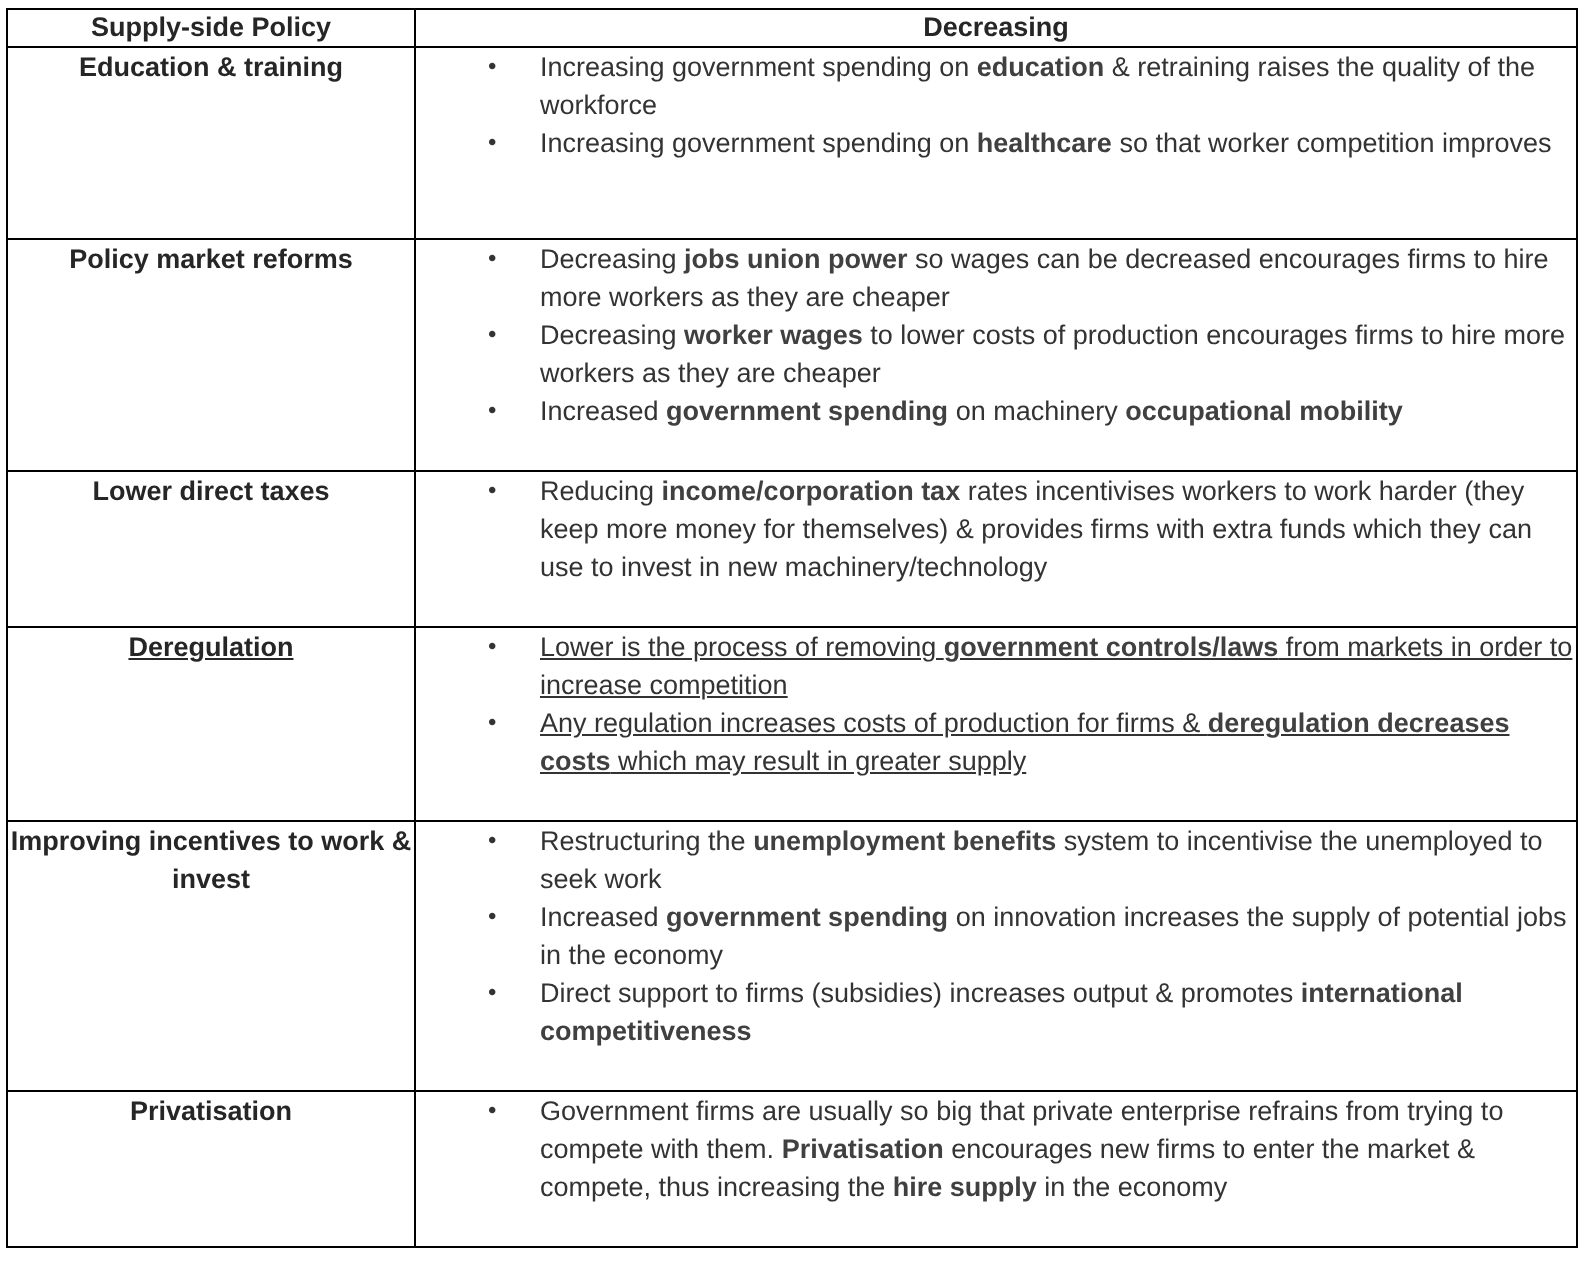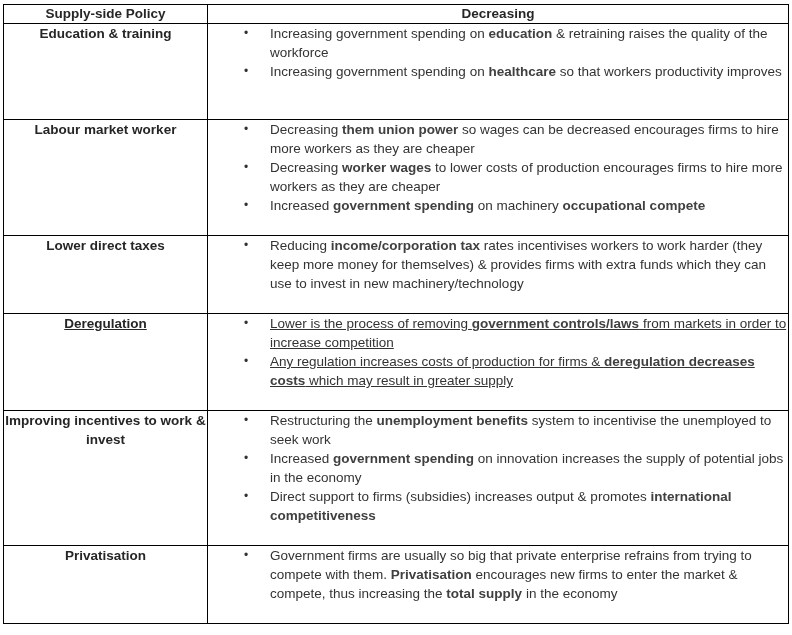--- a/index.html
+++ b/index.html
@@ -89,31 +89,31 @@
       <th>Supply-side Policy</th>
       <th>Decreasing</th>
     </tr>
   </thead>
   <tbody>
     <tr class="r1">
       <td class="policy-name">Education &amp; training</td>
       <td class="explanation">
           <ul class="points">
             <li><span class="bullet">•</span><span>Increasing government spending on </span><b>education</b><span> &amp; retraining raises the quality of the workforce</span></li>
-            <li><span class="bullet">•</span><span>Increasing government spending on </span><b>healthcare</b><span> so that workers productivity improves</span></li>
+            <li><span class="bullet">•</span><span>Increasing government spending on </span><b>healthcare</b><span> so that worker competition improves</span></li>
           </ul>
         </td>
     </tr>
     <tr class="r2">
-      <td class="policy-name">Labour market worker</td>
+      <td class="policy-name">Policy market reforms</td>
       <td class="explanation">
           <ul class="points">
-            <li><span class="bullet">•</span><span>Decreasing </span><b>them union power</b><span> so wages can be decreased encourages firms to hire more workers as they are cheaper</span></li>
+            <li><span class="bullet">•</span><span>Decreasing </span><b>jobs union power</b><span> so wages can be decreased encourages firms to hire more workers as they are cheaper</span></li>
             <li><span class="bullet">•</span><span>Decreasing </span><b>worker wages</b><span> to lower costs of production encourages firms to hire more workers as they are cheaper</span></li>
-            <li><span class="bullet">•</span><span>Increased </span><b>government spending</b><span> on machinery </span><b>occupational compete</b></li>
+            <li><span class="bullet">•</span><span>Increased </span><b>government spending</b><span> on machinery </span><b>occupational mobility</b></li>
           </ul>
         </td>
     </tr>
     <tr class="r3">
       <td class="policy-name">Lower direct taxes</td>
       <td class="explanation">
           <ul class="points">
             <li><span class="bullet">•</span><span>Reducing </span><b>income/corporation tax</b><span> rates incentivises workers to work harder (they keep more money for themselves) &amp; provides firms with extra funds which they can use to invest in new machinery/technology</span></li>
           </ul>
         </td>
@@ -134,18 +134,18 @@
             <li><span class="bullet">•</span><span>Restructuring the </span><b>unemployment benefits</b><span> system to incentivise the unemployed to seek work</span></li>
             <li><span class="bullet">•</span><span>Increased </span><b>government spending</b><span> on innovation increases the supply of potential jobs in the economy</span></li>
             <li><span class="bullet">•</span><span>Direct support to firms (subsidies) increases output &amp; promotes </span><b>international competitiveness</b></li>
           </ul>
         </td>
     </tr>
     <tr class="r6">
       <td class="policy-name">Privatisation</td>
       <td class="explanation">
           <ul class="points">
-            <li><span class="bullet">•</span><span>Government firms are usually so big that private enterprise refrains from trying to compete with them. </span><b>Privatisation</b><span> encourages new firms to enter the market &amp; compete, thus increasing the </span><b>total supply</b><span> in the economy</span></li>
+            <li><span class="bullet">•</span><span>Government firms are usually so big that private enterprise refrains from trying to compete with them. </span><b>Privatisation</b><span> encourages new firms to enter the market &amp; compete, thus increasing the </span><b>hire supply</b><span> in the economy</span></li>
           </ul>
         </td>
     </tr>
   </tbody>
 </table>
 
 </body></html>

